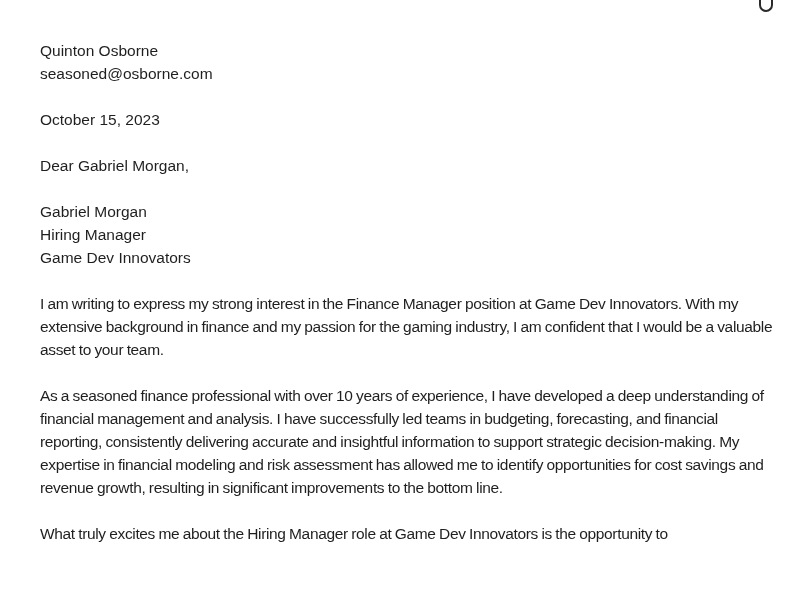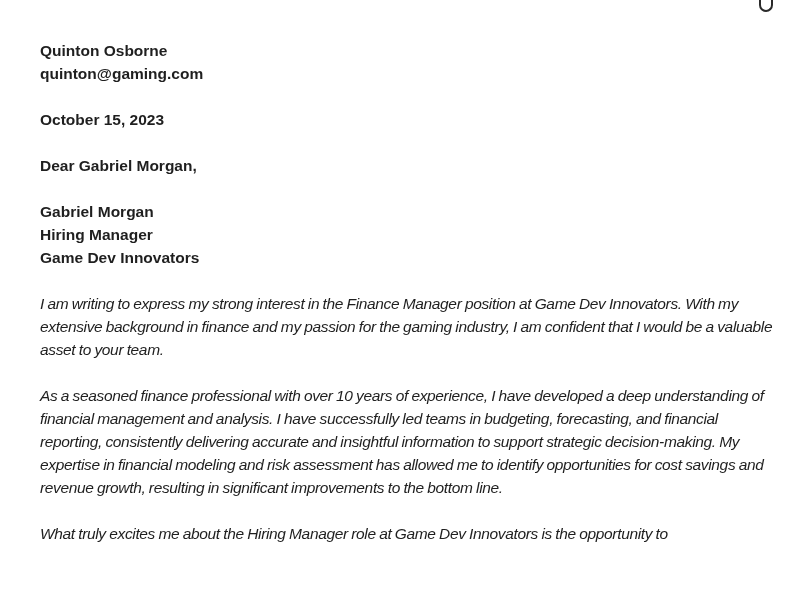--- a/index.html
+++ b/index.html
@@ -28,37 +28,36 @@
     }
     .letter {
       position: absolute;
       left: 40px;
       top: 39px;
       width: 740px;
       font-size: 15.5px;
       line-height: 23px;
     }
     .line { display: block; white-space: nowrap; }
-    .block { margin: 0 0 23px 0; font-weight: bold; }
+    .block { margin: 0 0 23px 0; }
     .para {
       margin: 12px 0 23px 0;
       letter-spacing: -0.35px;
       word-spacing: -0.5px;
-      font-style: italic;
     }
   </style>
 </head>
 <body>
 
 <div class="top-icon"></div>
 
 <div class="letter">
   <div class="block">
     <span class="line">Quinton Osborne</span>
-    <span class="line">quinton@gaming.com</span>
+    <span class="line">seasoned@osborne.com</span>
   </div>
 
   <div class="block">
     <span class="line">October 15, 2023</span>
   </div>
 
   <div class="block">
     <span class="line">Dear Gabriel Morgan,</span>
   </div>
 

